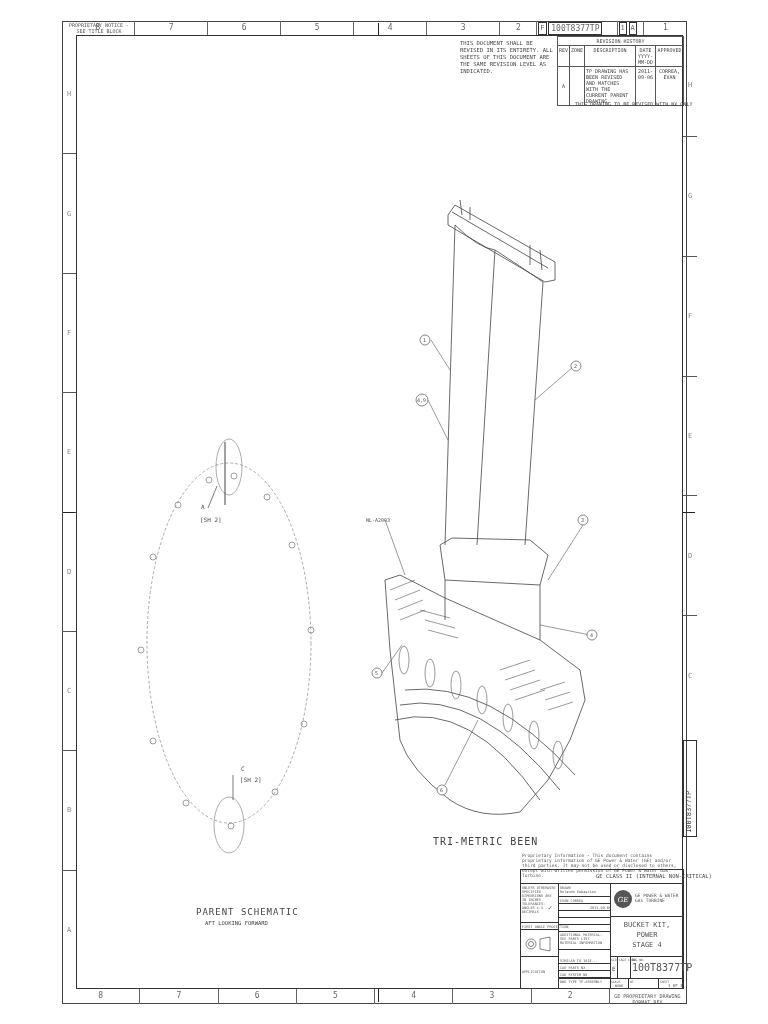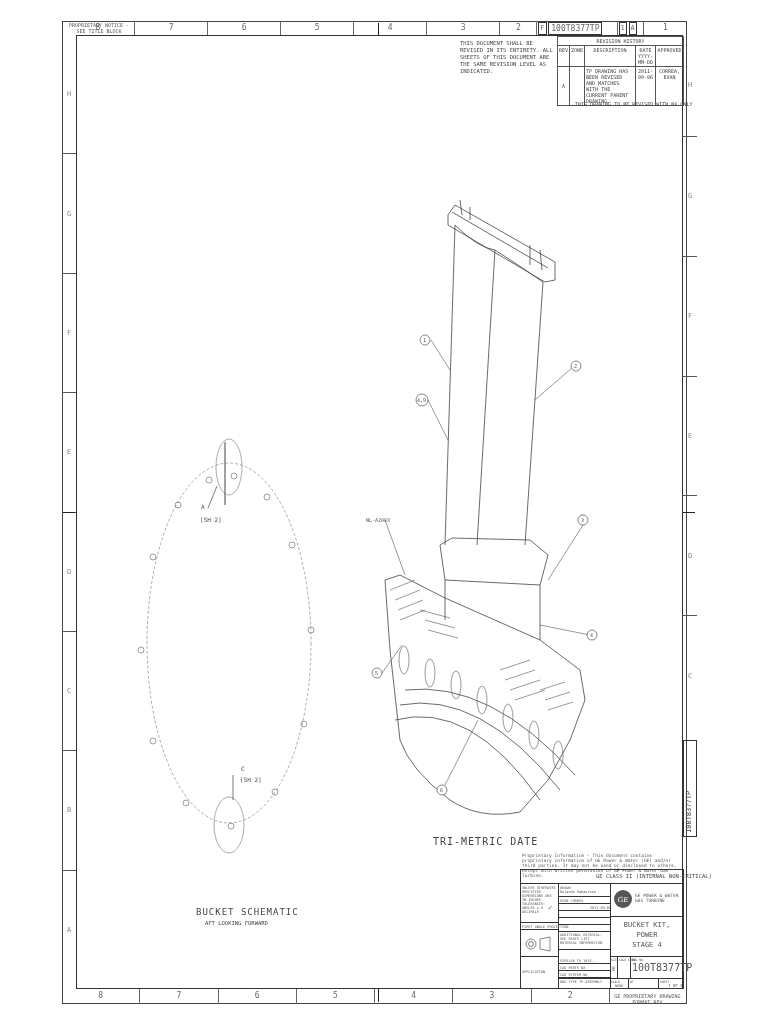--- a/index.html
+++ b/index.html
@@ -133,21 +133,21 @@
       <circle cx="178" cy="505" r="3"></circle>
     </g>
     <line x1="217" y1="486" x2="208" y2="508" stroke="#444"></line>
     <line x1="233" y1="775" x2="233" y2="800" stroke="#444"></line>
   </g>
 </svg>
 <div class="abs small" style="left:201px;top:503px;">A</div>
 <div class="abs small" style="left:200px;top:516px;">[SH 2]</div>
 <div class="abs small" style="left:241px;top:765px;">C</div>
 <div class="abs small" style="left:240px;top:776px;">[SH 2]</div>
-<div class="abs" style="left:196px;top:907px;font-size:9px;color:#444;letter-spacing:1px;">BUCKET SCHEMATIC</div>
+<div class="abs" style="left:196px;top:907px;font-size:9px;color:#444;letter-spacing:1px;">PARENT SCHEMATIC</div>
 <div class="abs small" style="left:205px;top:920px;font-size:5.5px;">AFT LOOKING FORWARD</div>
 
 <svg width="768" height="1024" style="left:0;top:0;pointer-events:none;">
   <g stroke="#444" fill="none" stroke-width="0.8">
 
     <path d="M448 215 L455 205 L555 262 L555 280 L545 282 L448 225 Z"></path>
     <path d="M452 212 L548 268"></path>
     <path d="M460 200 L462 215 M470 207 L470 220 M530 245 L530 265 M540 250 L542 270"></path>
     <path d="M455 225 Q478 248 495 250 Q520 266 543 282"></path>
 
@@ -199,21 +199,21 @@
   </g>
 </svg>
 <div class="abs tiny" style="left:423px;top:337px;">1</div>
 <div class="abs tiny" style="left:417px;top:397px;">4,9</div>
 <div class="abs tiny" style="left:574px;top:363px;">2</div>
 <div class="abs tiny" style="left:581px;top:517px;">3</div>
 <div class="abs tiny" style="left:590px;top:632px;">4</div>
 <div class="abs tiny" style="left:375px;top:670px;">5</div>
 <div class="abs tiny" style="left:440px;top:787px;">6</div>
 <div class="abs tiny" style="left:366px;top:517px;">NL-A2003</div>
-<div class="abs" style="left:433px;top:836px;font-size:10px;color:#444;letter-spacing:1px;">TRI-METRIC DATE</div>
+<div class="abs" style="left:433px;top:836px;font-size:10px;color:#444;letter-spacing:1px;">TRI-METRIC BEEN</div>
 
 <div class="abs tiny" style="left:522px;top:853px;width:160px;font-size:4.5px;line-height:5px;">Proprietary Information - This document contains proprietary information of GE Power &amp; Water (GE) and/or third parties. It may not be used or disclosed to others, except with written permission of GE Power &amp; Water Gas Turbine.</div>
 
 <div class="tb" style="left:520px;top:869px;width:164px;height:120px;"></div>
 <div class="abs small" style="left:596px;top:873px;font-size:5.5px;">GE CLASS II (INTERNAL NON-CRITICAL)</div>
 <div class="tb-line" style="left:520px;top:883px;width:164px;height:1px;"></div>
 
 <div class="tb-line" style="left:558px;top:883px;width:1px;height:106px;"></div>
 <div class="abs tiny" style="left:522px;top:886px;width:35px;font-size:3.5px;line-height:4px;">UNLESS OTHERWISE SPECIFIED DIMENSIONS ARE IN INCHES TOLERANCES: ANGLES ±.5 DECIMALS</div>
 <div class="abs tiny" style="left:548px;top:905px;font-size:7px;">✓</div>

